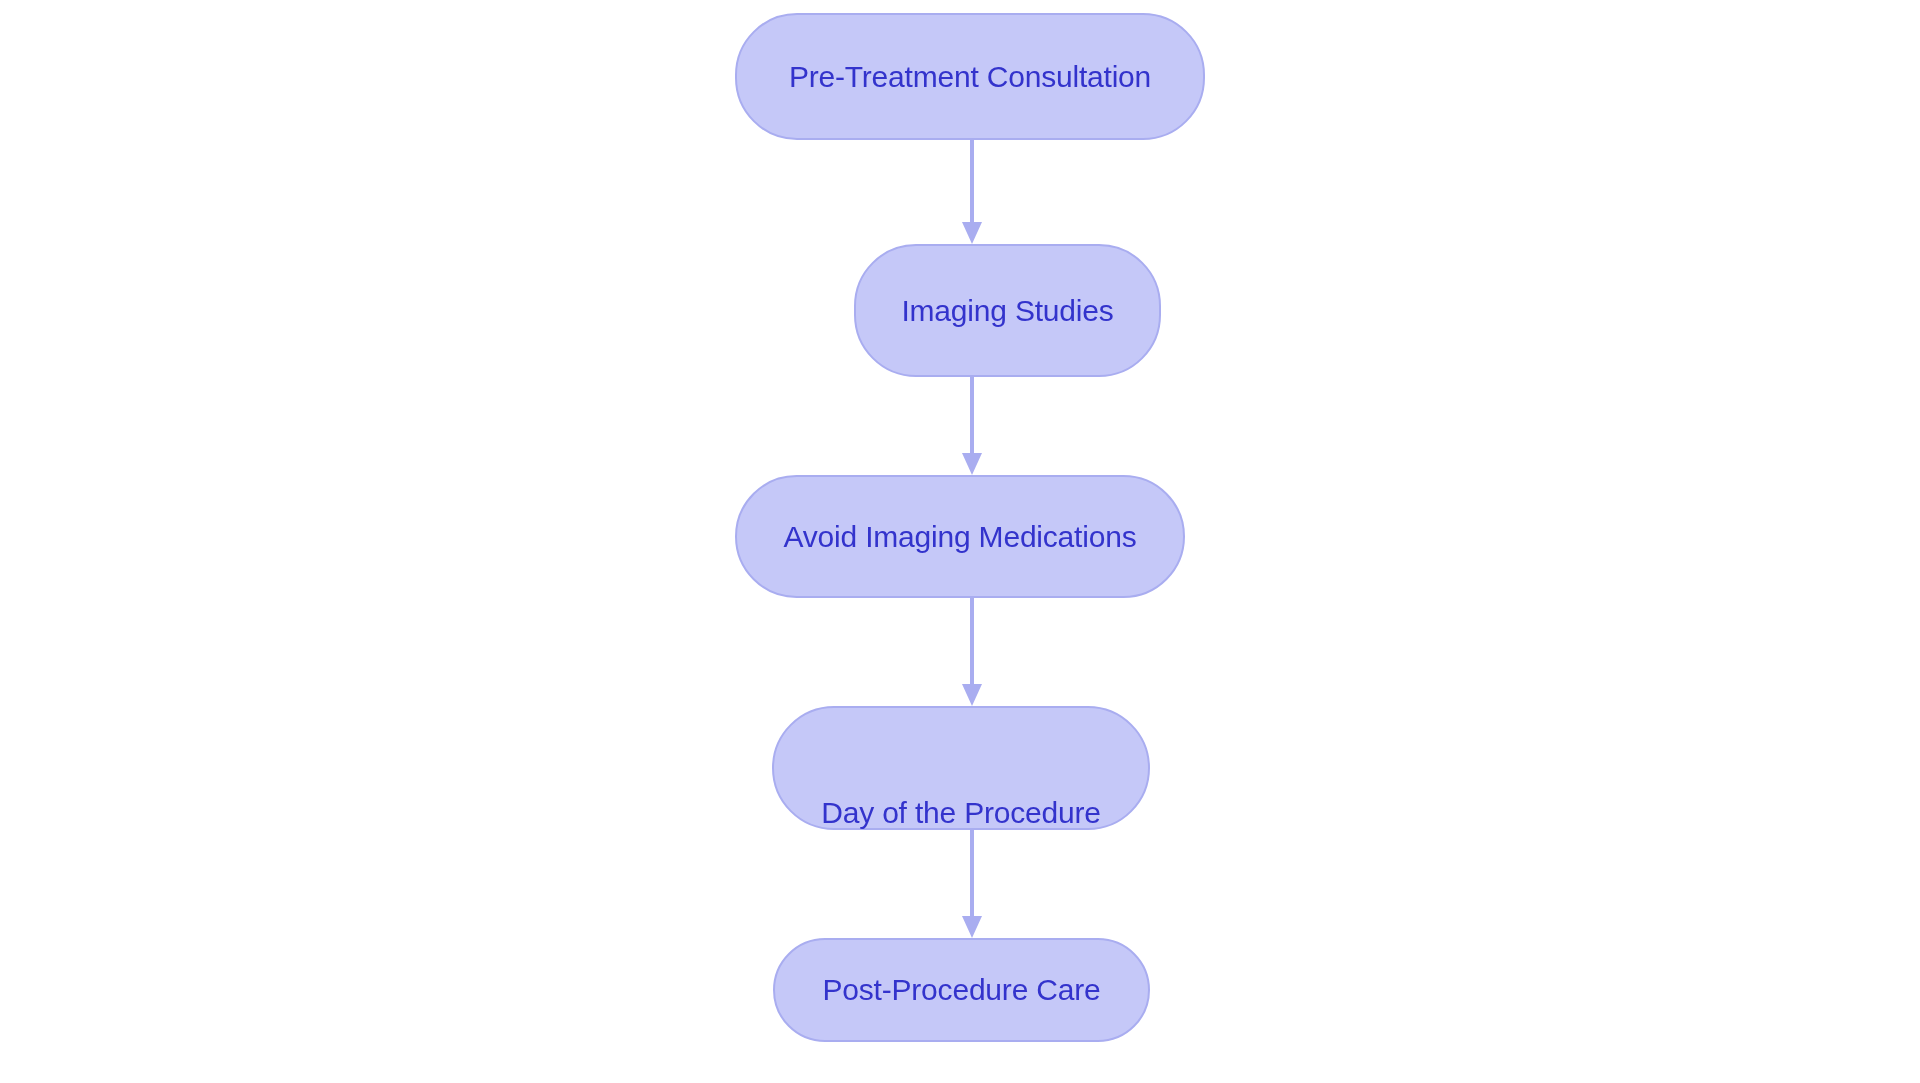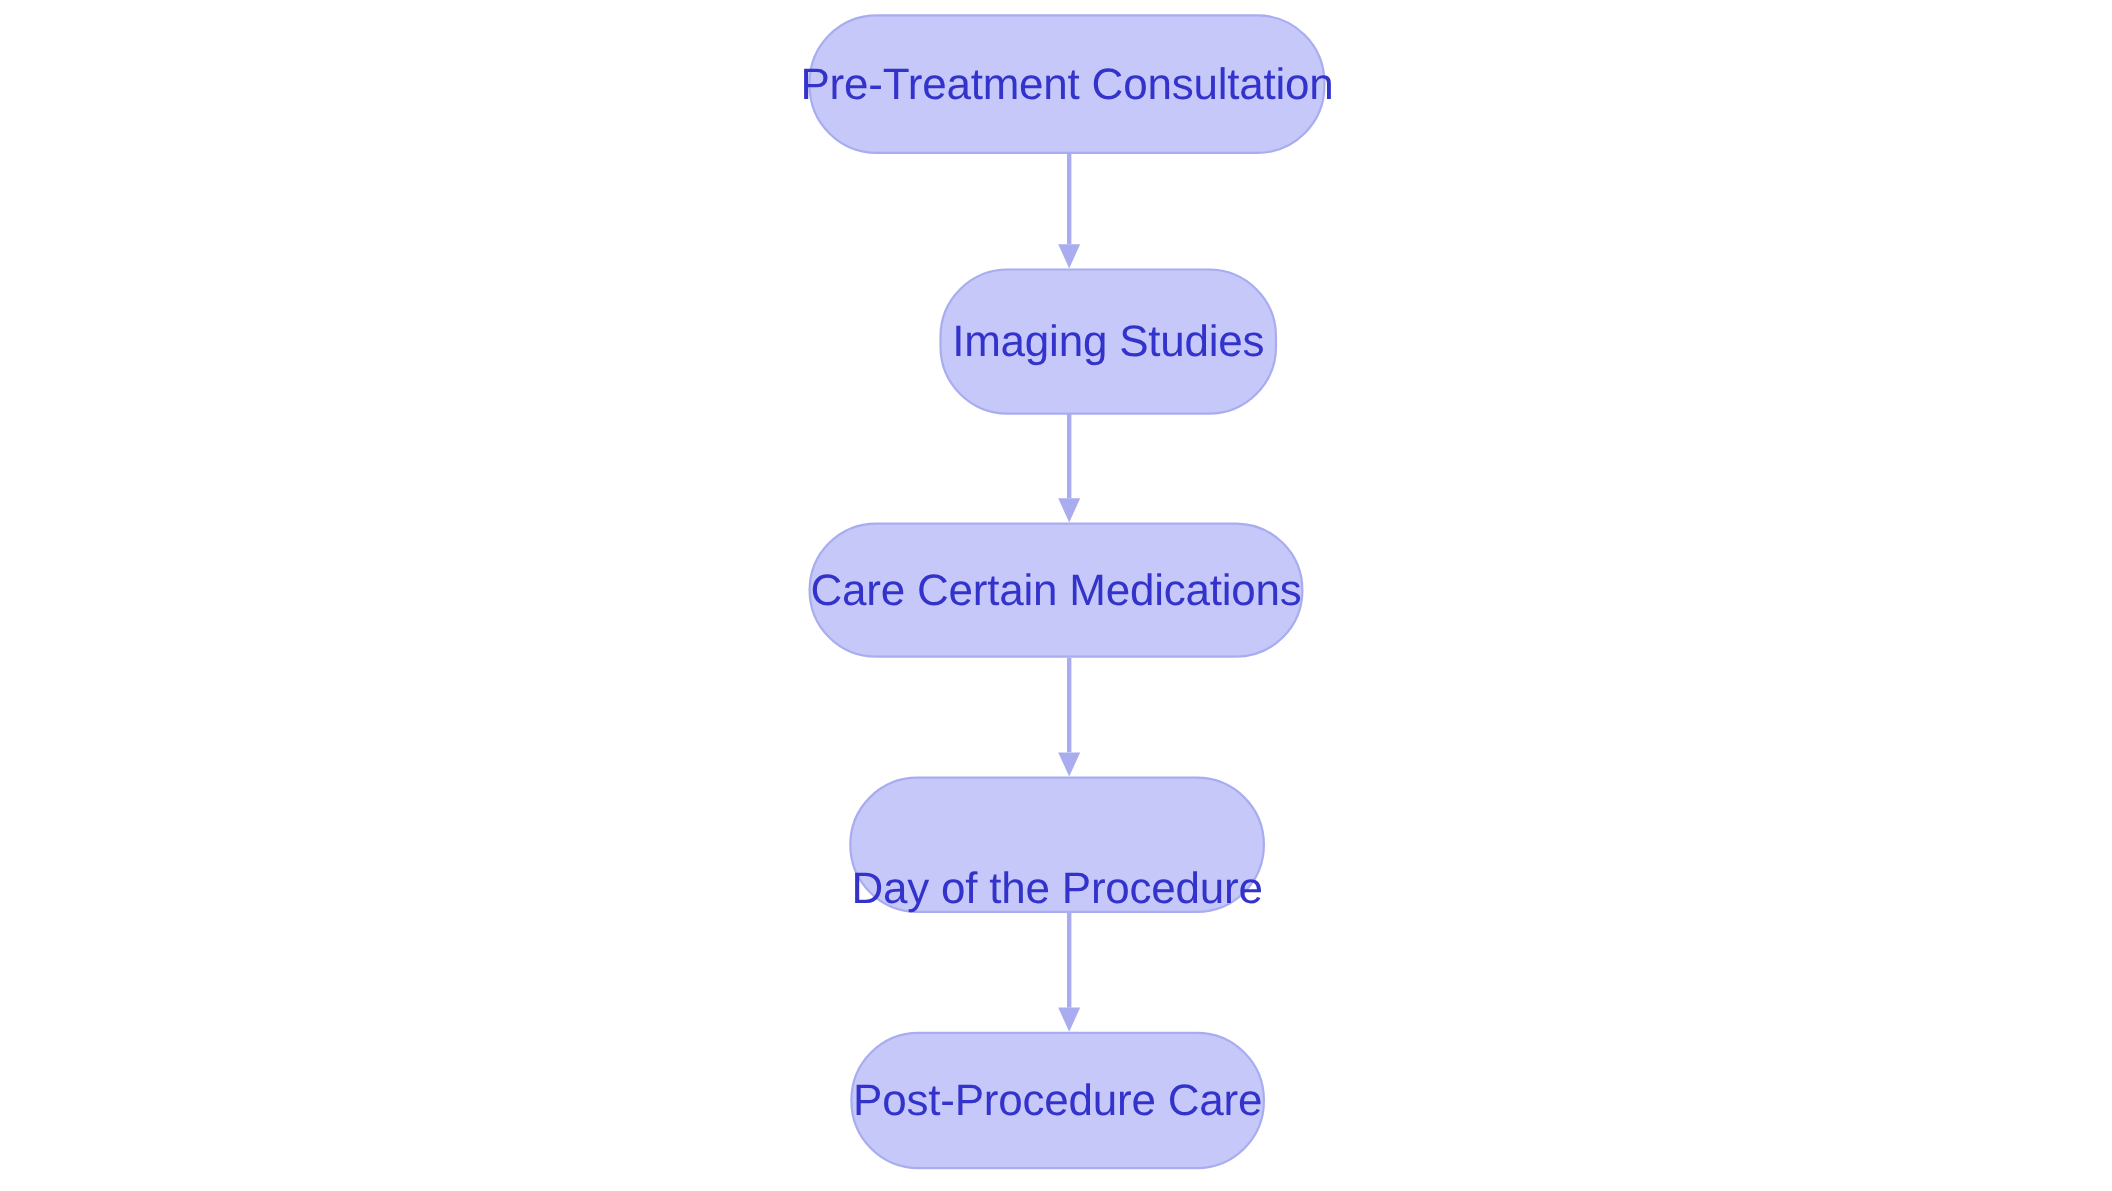--- a/index.html
+++ b/index.html
@@ -29,35 +29,35 @@
     display: flex;
     align-items: center;
     justify-content: center;
     background: #c5c8f8;
     border: 2px solid #a9adf0;
     border-radius: 62px;
     z-index: 2;
   }
   .node-label {
     font-family: "Liberation Sans", sans-serif;
-    font-size: 40px;
+    font-size: 30px;
     font-weight: 400;
     letter-spacing: -0.2px;
     color: #3333cc;
     white-space: nowrap;
     line-height: 1;
     user-select: none;
   }
 
   
   #node-0 { left: 735px; top: 13px;  width: 470px; height: 127px; }
   #node-1 { left: 854px; top: 244px; width: 307px; height: 133px; }
   #node-2 { left: 735px; top: 475px; width: 450px; height: 123px; }
   #node-3 { left: 772px; top: 706px; width: 378px; height: 124px; align-items: flex-end; }
-  #node-4 { left: 773px; top: 938px; width: 377px; height: 125px; }
+  #node-4 { left: 773px; top: 938px; width: 377px; height: 104px; }
 
   
   .edge {
     position: absolute;
     left: 970px;
     width: 4px;
     background: #a9adf0;
     z-index: 1;
   }
   .edge-head {
@@ -103,21 +103,21 @@
 
   <div class="node" id="node-0">
     <span class="node-label">Pre-Treatment Consultation</span>
   </div>
 
   <div class="node" id="node-1">
     <span class="node-label">Imaging Studies</span>
   </div>
 
   <div class="node" id="node-2">
-    <span class="node-label">Care Certain Medications</span>
+    <span class="node-label">Avoid Imaging Medications</span>
   </div>
 
   <div class="node" id="node-3">
     <span class="node-label">Day of the Procedure</span>
   </div>
 
   <div class="node" id="node-4">
     <span class="node-label">Post-Procedure Care</span>
   </div>
 

